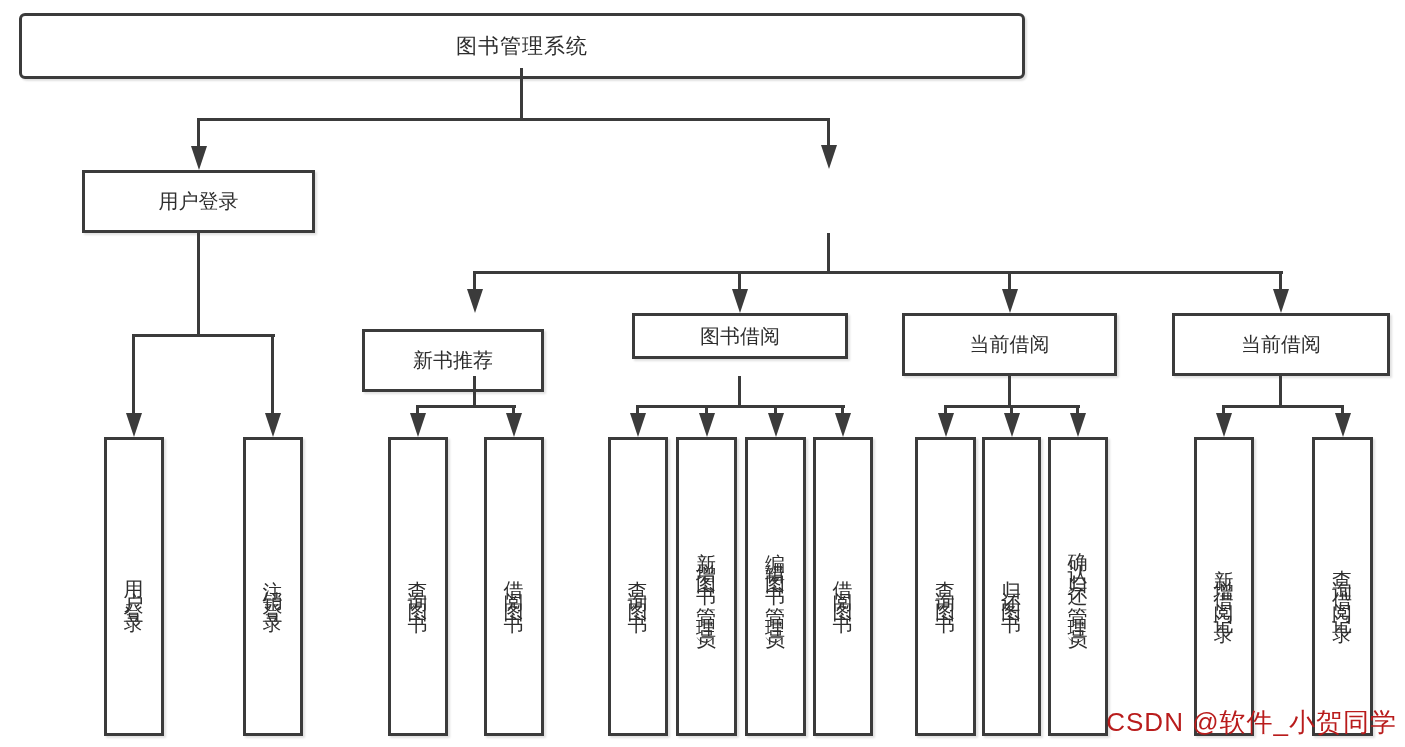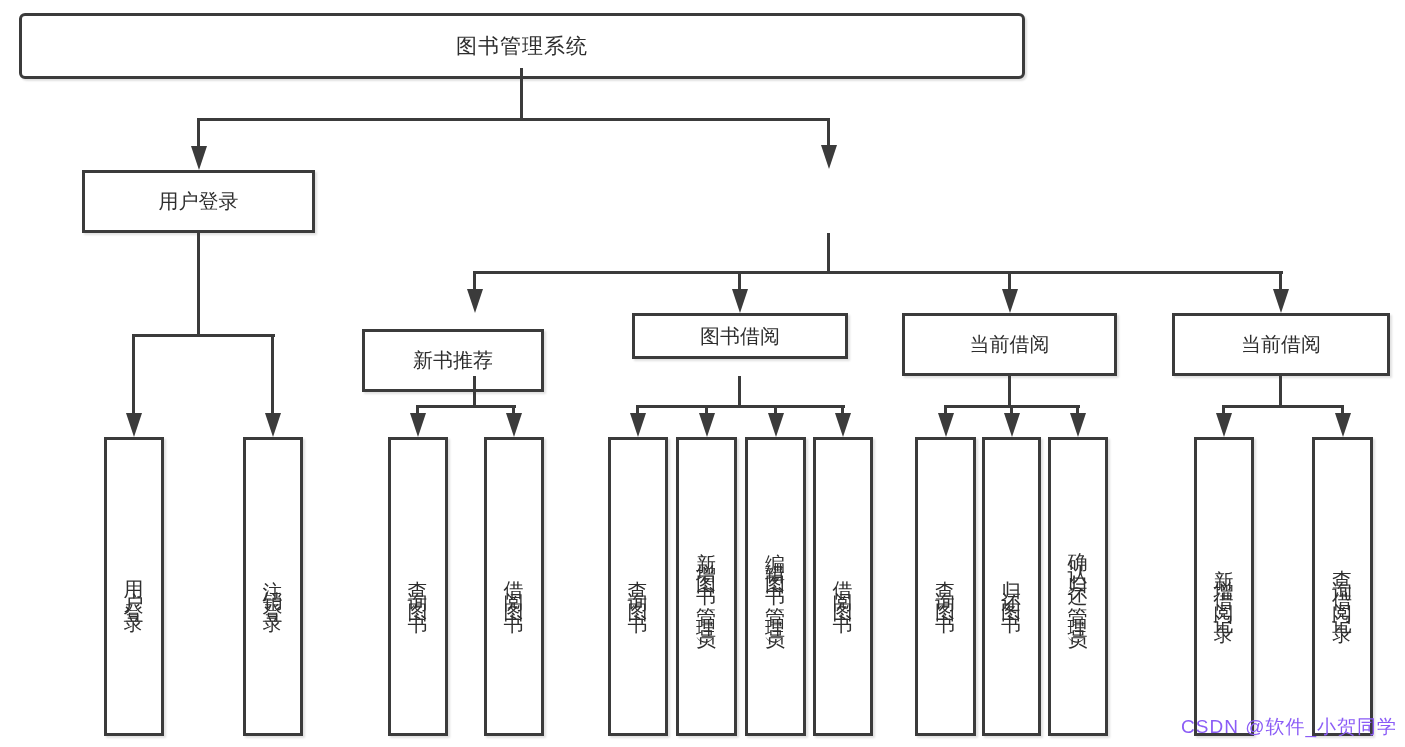--- a/index.html
+++ b/index.html
@@ -24,21 +24,21 @@
   }
   .cline { position:absolute; background:#3b3b3b; }
   .arrow {
     position:absolute; width:0; height:0;
     border-left:8px solid transparent;
     border-right:8px solid transparent;
     border-top:24px solid #3b3b3b;
   }
   .watermark {
     position:absolute; right:8px; bottom:7px;
-    font-size:19px; color:#8b5cf6; letter-spacing:1px;
+    font-size:26px; color:#b91c1c; letter-spacing:1px;
     z-index:5; pointer-events:none;
   }
 </style>
 </head>
 <body>
 
 <div id="canvas">
 
   <div class="node root" style="left:19px;top:13px;width:1006px;height:66px;border-radius:6px;">图书管理系统</div>
 

